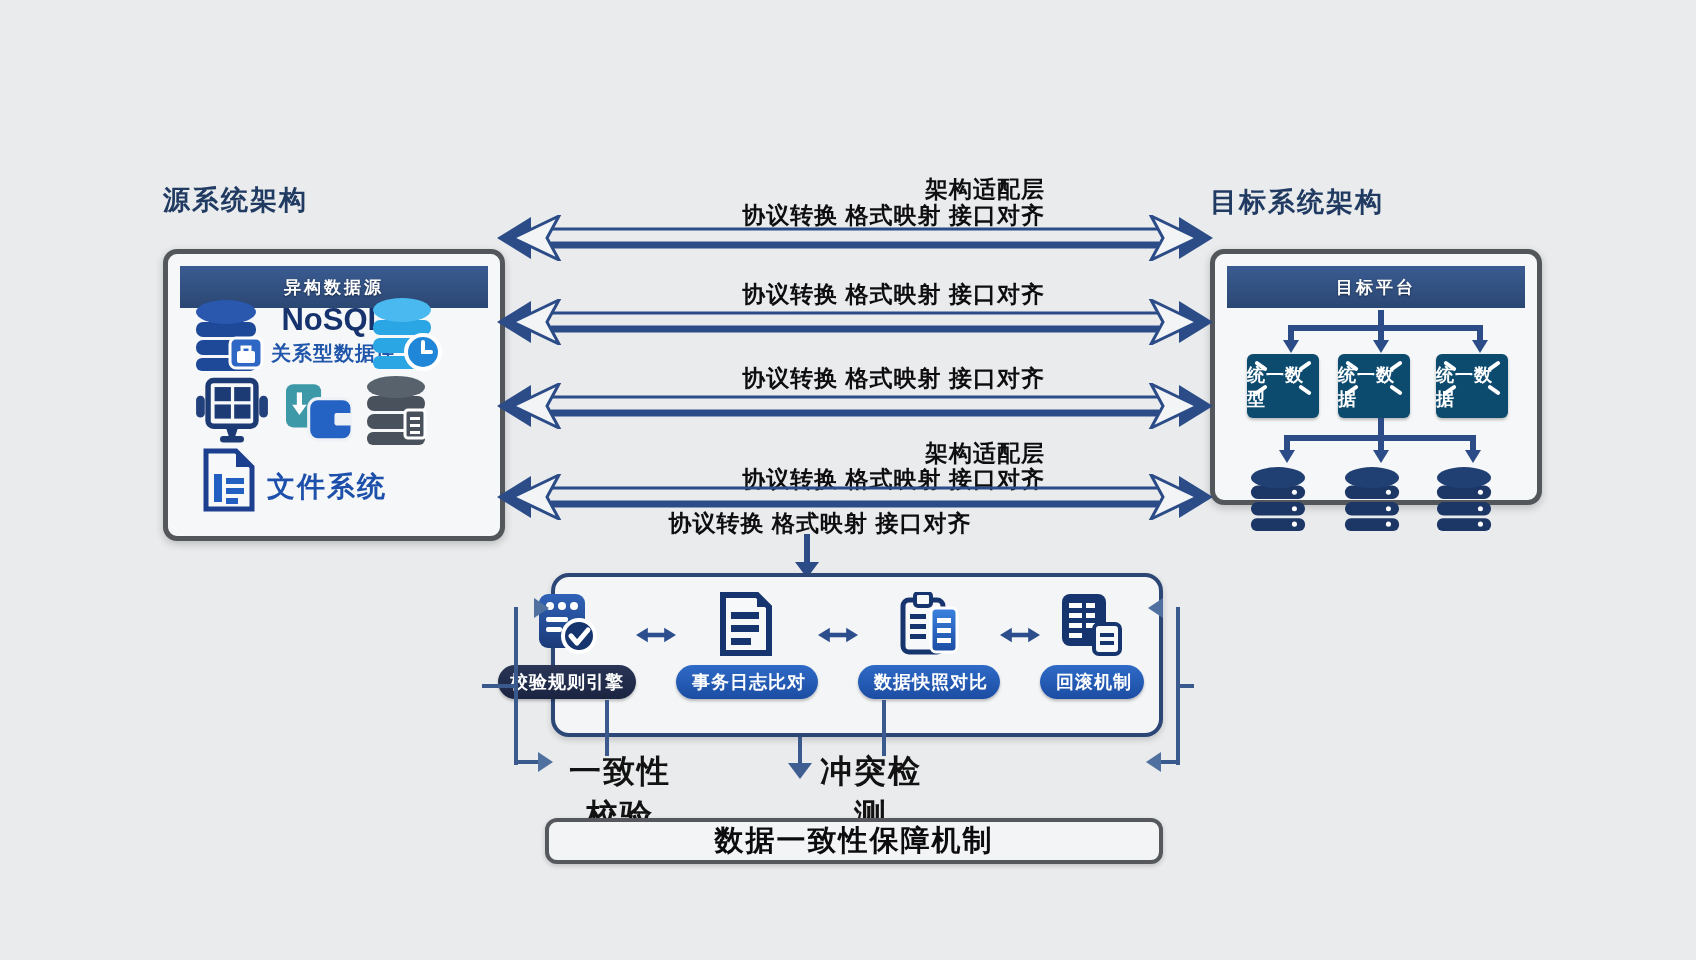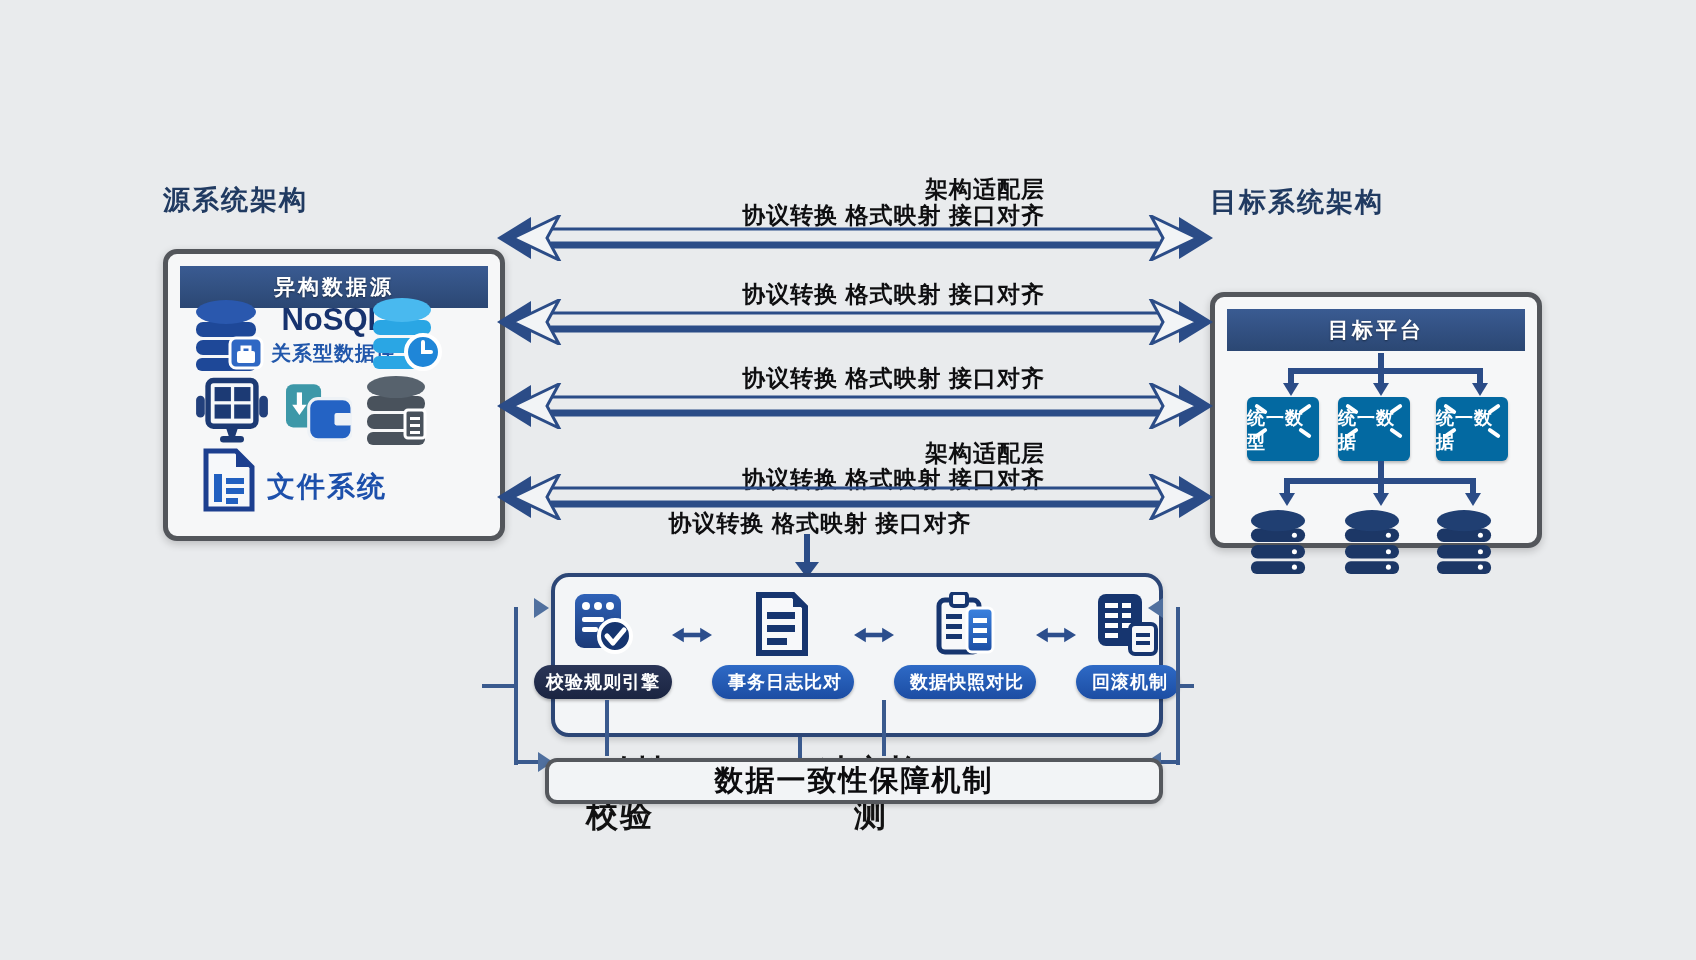--- a/index.html
+++ b/index.html
@@ -9,72 +9,72 @@
   .title{position:absolute;top:26px;left:0;width:100%;text-align:center;
          font-size:52px;font-weight:900;color:#0d0d0f;letter-spacing:2px;}
 
   .sys-label{position:absolute;text-align:left;font-size:27px;font-weight:800;color:#203a61;letter-spacing:2px;}
   .src-label{left:163px;width:342px;top:182px;}
   .dst-label{left:1210px;width:332px;top:184px;}
 
   .sysbox{position:absolute;background:#f6f7f8;border:5px solid #53565b;border-radius:14px;
           box-shadow:0 3px 8px rgba(0,0,0,.20);box-sizing:border-box;}
   .src-box{left:163px;top:249px;width:342px;height:292px;}
-  .dst-box{left:1210px;top:249px;width:332px;height:256px;margin-top:43px;}
+  .dst-box{left:1210px;top:249px;width:332px;height:256px;}
   .boxhdr{position:absolute;left:12px;right:12px;top:12px;height:42px;
-          background:linear-gradient(180deg,#3a5b92,#2b4773);color:#fff;font-size:21px;font-weight:800;
+          background:linear-gradient(180deg,#3a5b92,#2b4773);color:#fff;font-size:17px;font-weight:800;
           display:flex;align-items:center;justify-content:center;letter-spacing:3px;
           text-shadow:0 1px 2px rgba(0,0,0,.45);}
   .abs{position:absolute;}
 
   .nosql-text{position:absolute;left:100px;top:48px;width:132px;text-align:center;
               font-size:31px;font-weight:800;color:#17336e;}
   .rel-text{position:absolute;left:88px;top:86px;width:156px;text-align:center;
             font-size:20px;font-weight:800;color:#2157ab;letter-spacing:1px;}
   .fs-text{position:absolute;left:99px;top:214px;font-size:28px;font-weight:700;color:#1d50ab;letter-spacing:2px;}
 
-  .sq{position:absolute;width:72px;height:64px;background:#0369a1;border-radius:6px;
+  .sq{position:absolute;width:72px;height:64px;background:#0c4a6e;border-radius:6px;
       display:flex;align-items:flex-end;justify-content:center;padding-bottom:7px;box-sizing:border-box;
       color:#fff;font-size:18px;font-weight:800;letter-spacing:1px;box-shadow:0 2px 3px rgba(0,0,0,.25);}
   .sq i{position:absolute;width:14px;height:4px;background:#fff;border-radius:2px;}
   .sq i.tl{left:7px;top:10px;transform:rotate(35deg);}
   .sq i.tr{right:7px;top:10px;transform:rotate(-35deg);}
   .sq i.bl{left:7px;top:34px;transform:rotate(-35deg);}
   .sq i.br{right:7px;top:34px;transform:rotate(35deg);}
 
   .rowarrow{position:absolute;left:497px;width:716px;height:46px;}
   .arrow-label{position:absolute;left:545px;width:500px;text-align:right;
                font-size:23px;font-weight:800;color:#0e0e10;line-height:26px;letter-spacing:1px;}
   .feed-label{position:absolute;left:570px;width:500px;text-align:center;
               font-size:23px;font-weight:800;color:#0e0e10;letter-spacing:1px;}
 
   .tools{position:absolute;left:551px;top:573px;width:612px;height:164px;background:#f3f5f7;
          border:4px solid #2c4676;border-radius:18px;box-sizing:border-box;
          box-shadow:0 3px 6px rgba(0,0,0,.16);
-         display:flex;justify-content:center;align-items:flex-start;padding:15px 15px 0;}
+         display:flex;justify-content:flex-end;align-items:flex-start;padding:15px 15px 0;}
   .tool{display:flex;flex-direction:column;align-items:center;gap:9px;}
   .ticon{width:64px;height:64px;}
   .pill{height:34px;padding:0 12px;border-radius:17px;display:flex;align-items:center;
         font-size:18px;font-weight:800;color:#fff;white-space:nowrap;letter-spacing:1px;
         box-shadow:0 2px 3px rgba(0,0,0,.25);}
   .pill-dark{background:linear-gradient(180deg,#2a3557,#1a2441);}
   .pill-blue{background:linear-gradient(180deg,#2e6ac6,#1c4da3);padding-left:16px;}
   .harrow{width:40px;height:22px;margin-top:32px;flex:none;}
 
   .vline{position:absolute;width:4px;background:#3a5a8e;}
   .hline{position:absolute;height:4px;background:#3a5a8e;}
   .tri-right{position:absolute;width:0;height:0;border-top:10px solid transparent;
              border-bottom:10px solid transparent;border-left:15px solid #50709f;}
   .tri-left{position:absolute;width:0;height:0;border-top:10px solid transparent;
             border-bottom:10px solid transparent;border-right:15px solid #50709f;}
   .tri-down{position:absolute;width:0;height:0;border-left:12px solid transparent;
             border-right:12px solid transparent;border-top:16px solid #3f5f92;}
 
   .annotation{position:absolute;font-size:32px;font-weight:800;color:#121212;letter-spacing:2px;}
-  .footer-box{position:absolute;left:545px;top:758px;width:618px;height:46px;background:#f2f4f6;
+  .footer-box{position:absolute;left:545px;top:818px;width:618px;height:46px;background:#f2f4f6;
               border:4px solid #55585d;border-radius:12px;box-sizing:border-box;
               display:flex;align-items:center;justify-content:center;
               font-size:29px;font-weight:900;color:#0c0c0e;letter-spacing:2px;
               box-shadow:0 2px 5px rgba(0,0,0,.18);}
 </style>
 </head>
 <body>
 
 <svg width="0" height="0" style="position:absolute">
   <defs>

